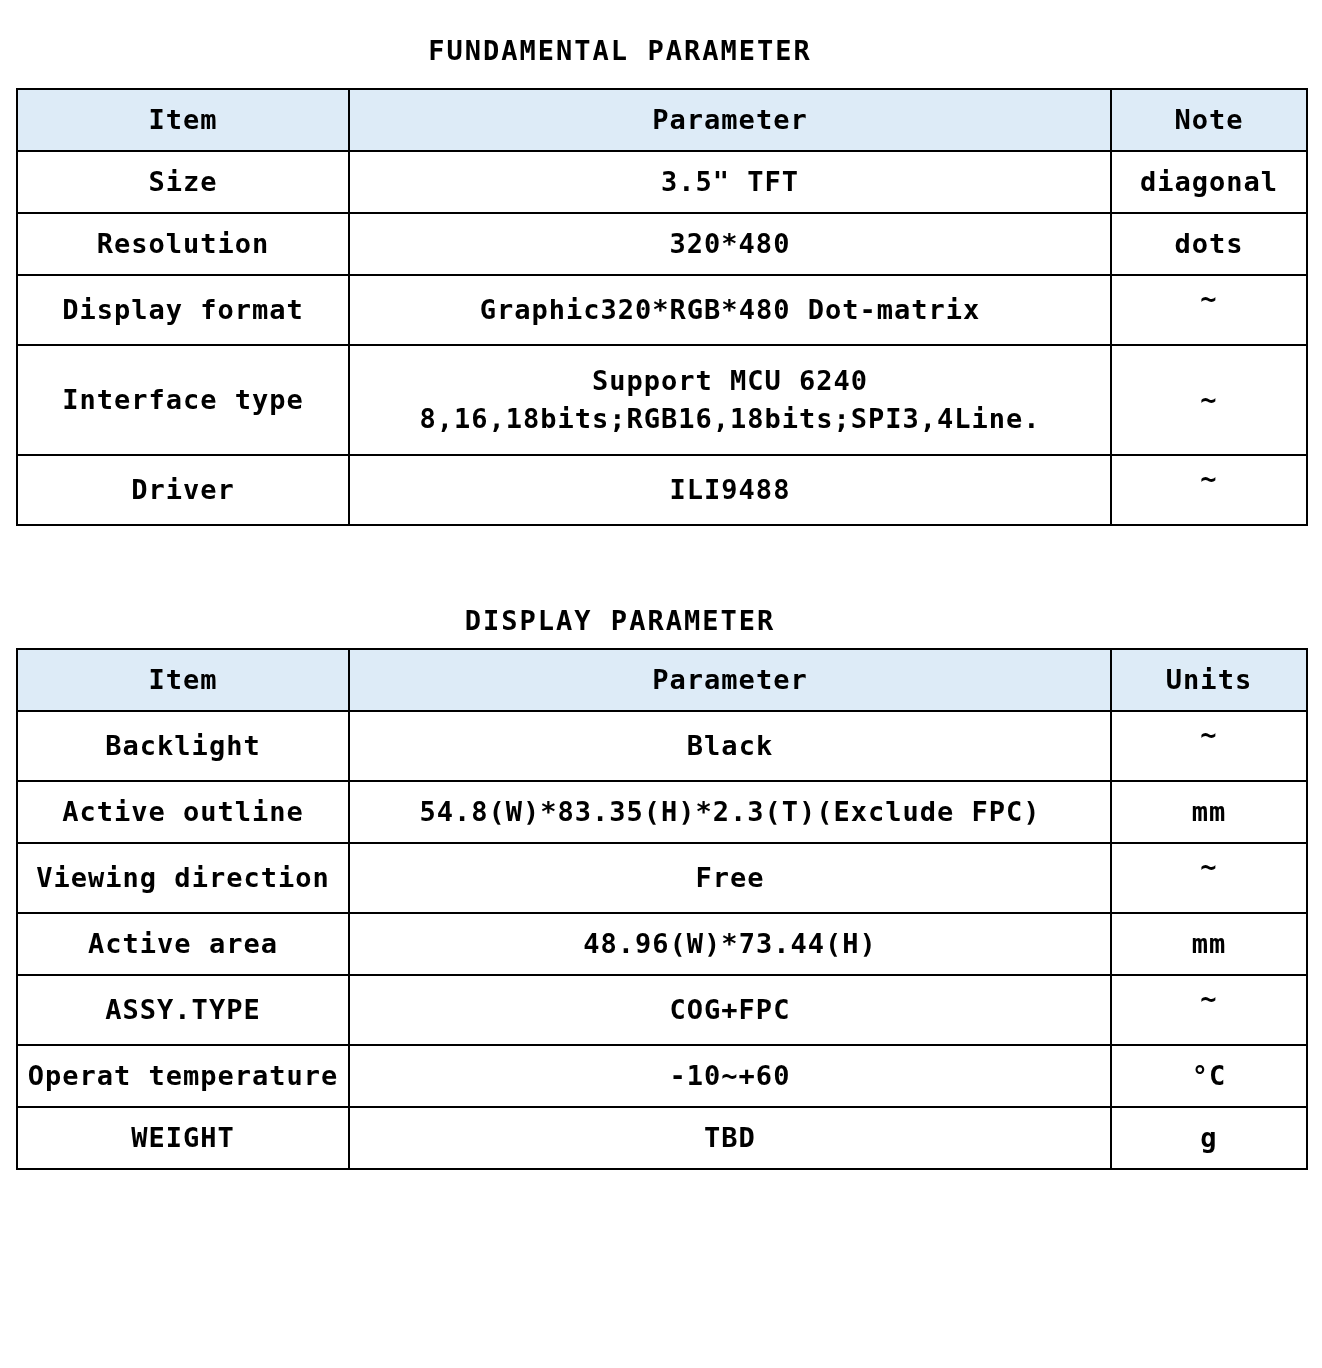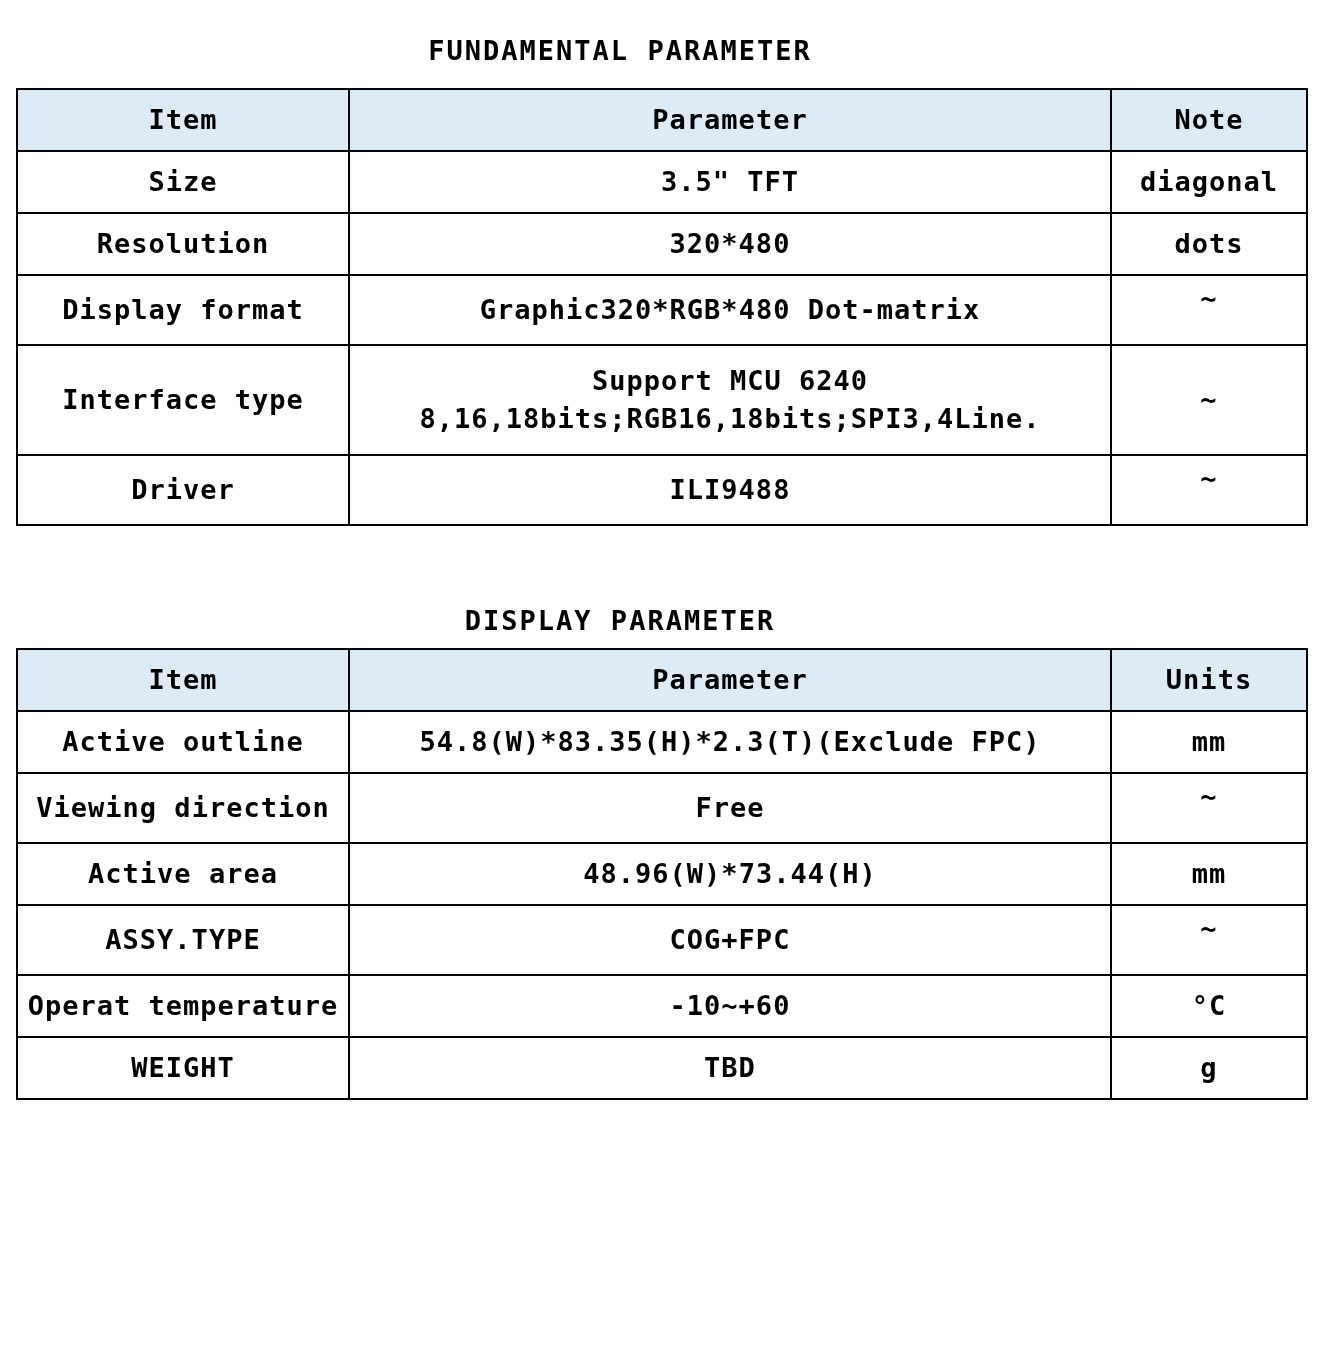--- a/index.html
+++ b/index.html
@@ -101,20 +101,25 @@
     </colgroup>
   <thead>
     <tr>
       <th>Item</th>
       <th>Parameter</th>
       <th>Units</th>
     </tr>
   </thead>
   <tbody>
     <tr>
+      <td>Backlight</td>
+      <td>Black</td>
+      <td class="note-top">~</td>
+    </tr>
+    <tr>
       <td>Active outline</td>
       <td>54.8(W)*83.35(H)*2.3(T)(Exclude FPC)</td>
       <td>mm</td>
     </tr>
     <tr>
       <td>Viewing direction</td>
       <td>Free</td>
       <td class="note-top">~</td>
     </tr>
     <tr>

